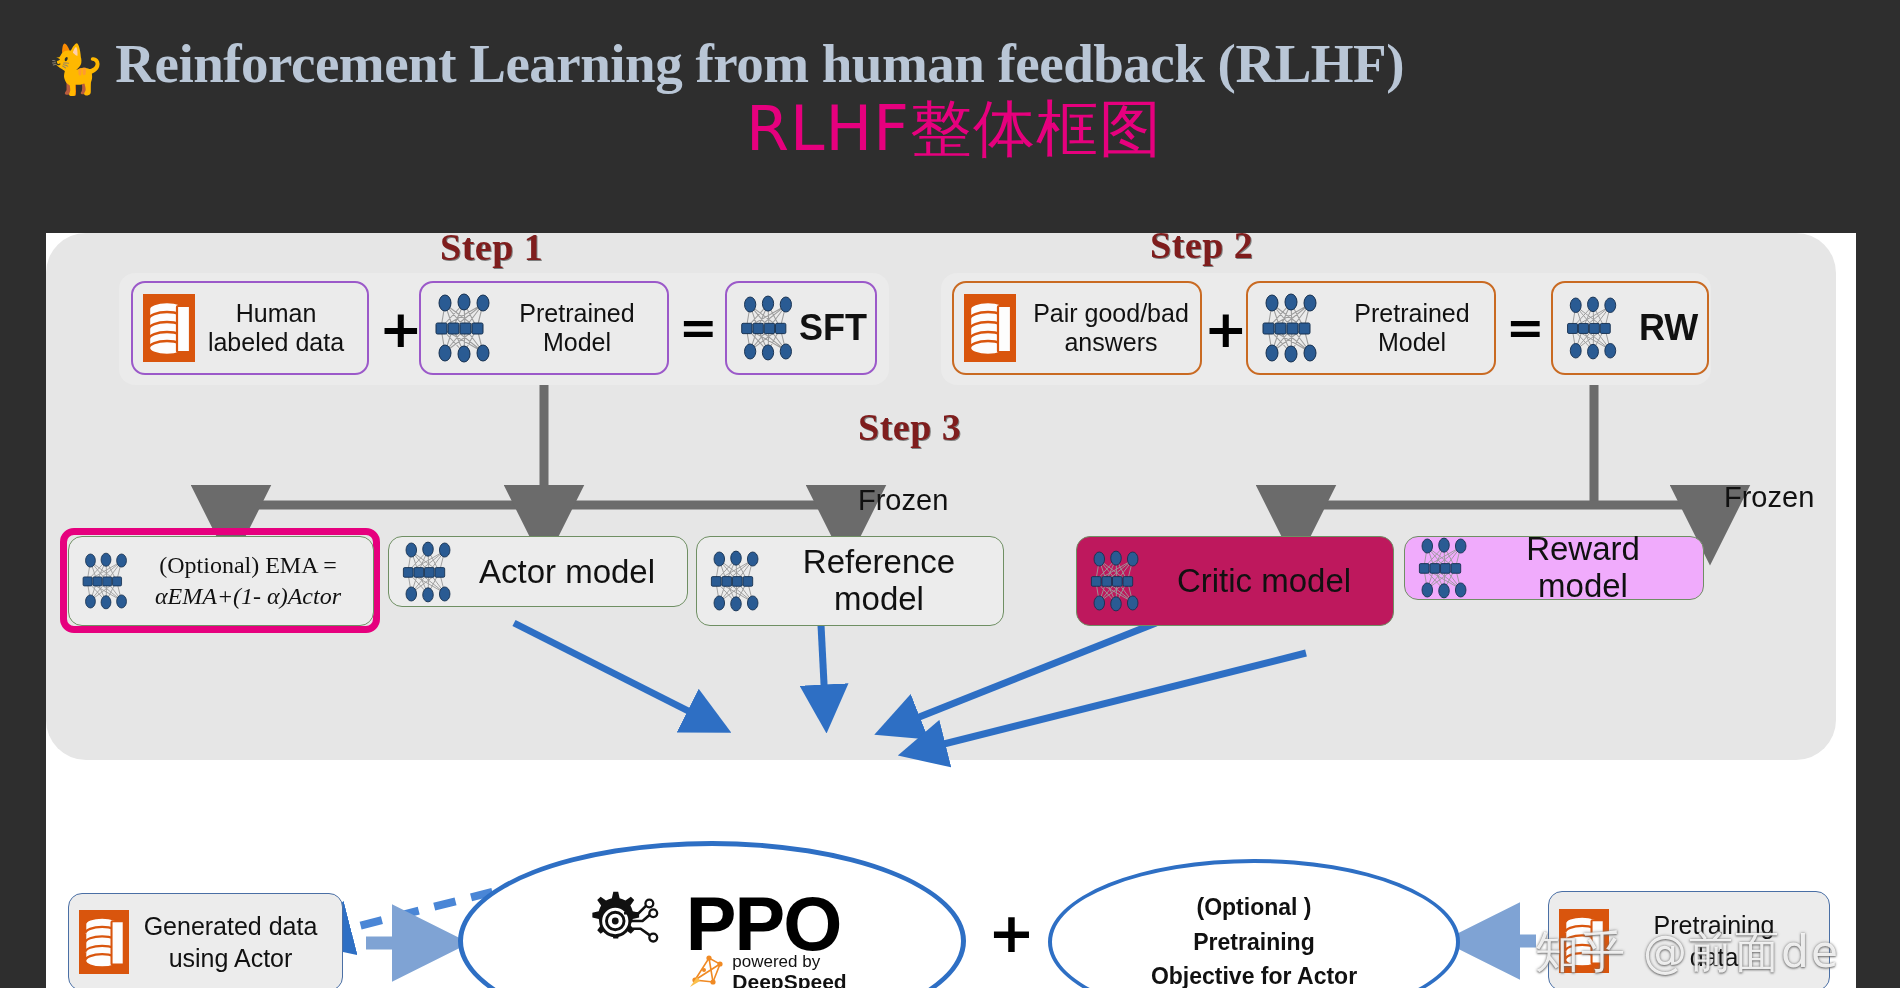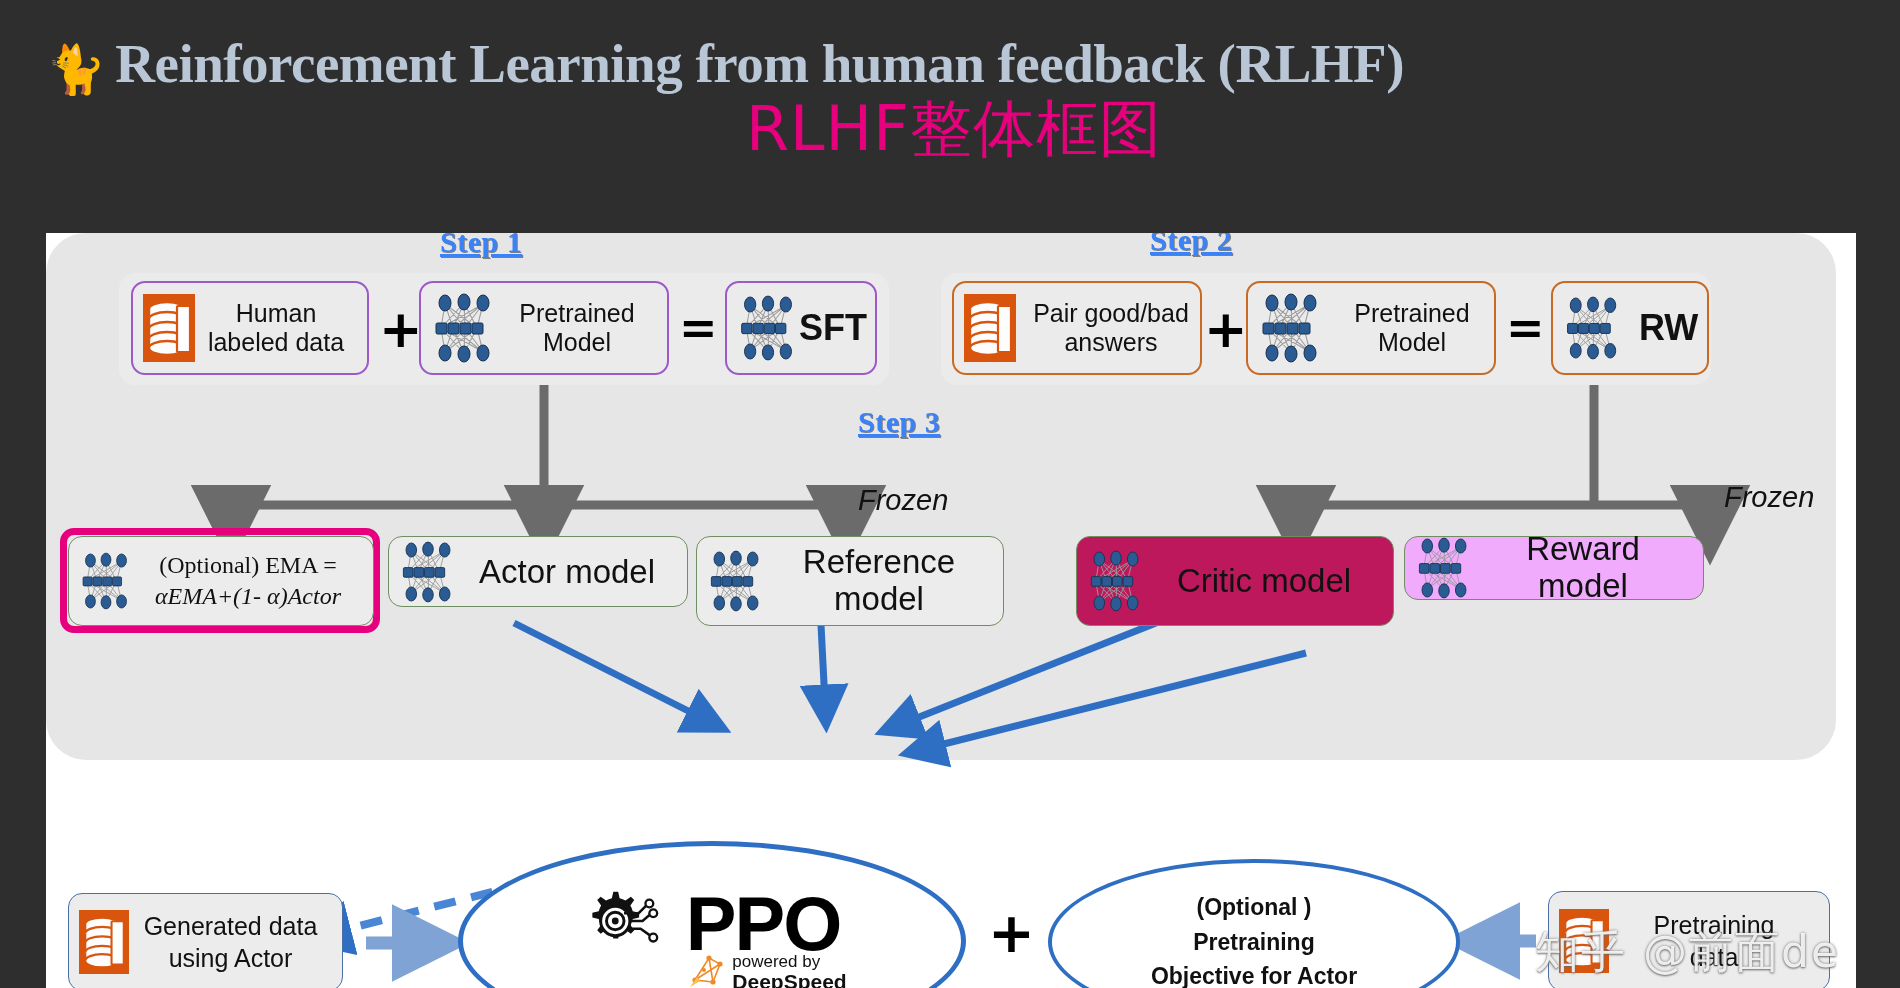--- a/index.html
+++ b/index.html
@@ -43,25 +43,24 @@
     position: absolute; left: 46px; top: 233px;
     width: 1810px; height: 755px;
     background: #ffffff;
     overflow: hidden;
   }
 
   .step-label {
     position: absolute;
     font-family: "Liberation Serif", serif;
     font-weight: bold;
-    font-size: 30px;
-    color: #3b82f6;
+    font-size: 38px;
+    color: #7f1d1d;
     letter-spacing: 0.5px;
     text-shadow: 1px 1px 0 rgba(0,0,0,0.45);
-    text-decoration: underline;
   }
 
   
   .panel {
     position: absolute;
     background: #ebebeb;
     border-radius: 16px;
   }
   .panel-big { background: #e6e6e6; border-radius: 40px; }
 
@@ -98,21 +97,20 @@
   .db-icon svg { display: block; }
   
   .nn-icon { flex: 0 0 auto; }
   .nn-icon svg { display: block; }
 
   .frozen-label {
     position: absolute;
     font-family: "Liberation Sans", sans-serif;
     font-size: 29px;
     color: #111;
-    font-style: italic;
   }
 
   
   .ellipse {
     position: absolute;
     background: #ffffff;
     border: 5px solid #2e6fc4;
     border-radius: 50%;
     display: flex; align-items: center; justify-content: center;
     flex-direction: column;

